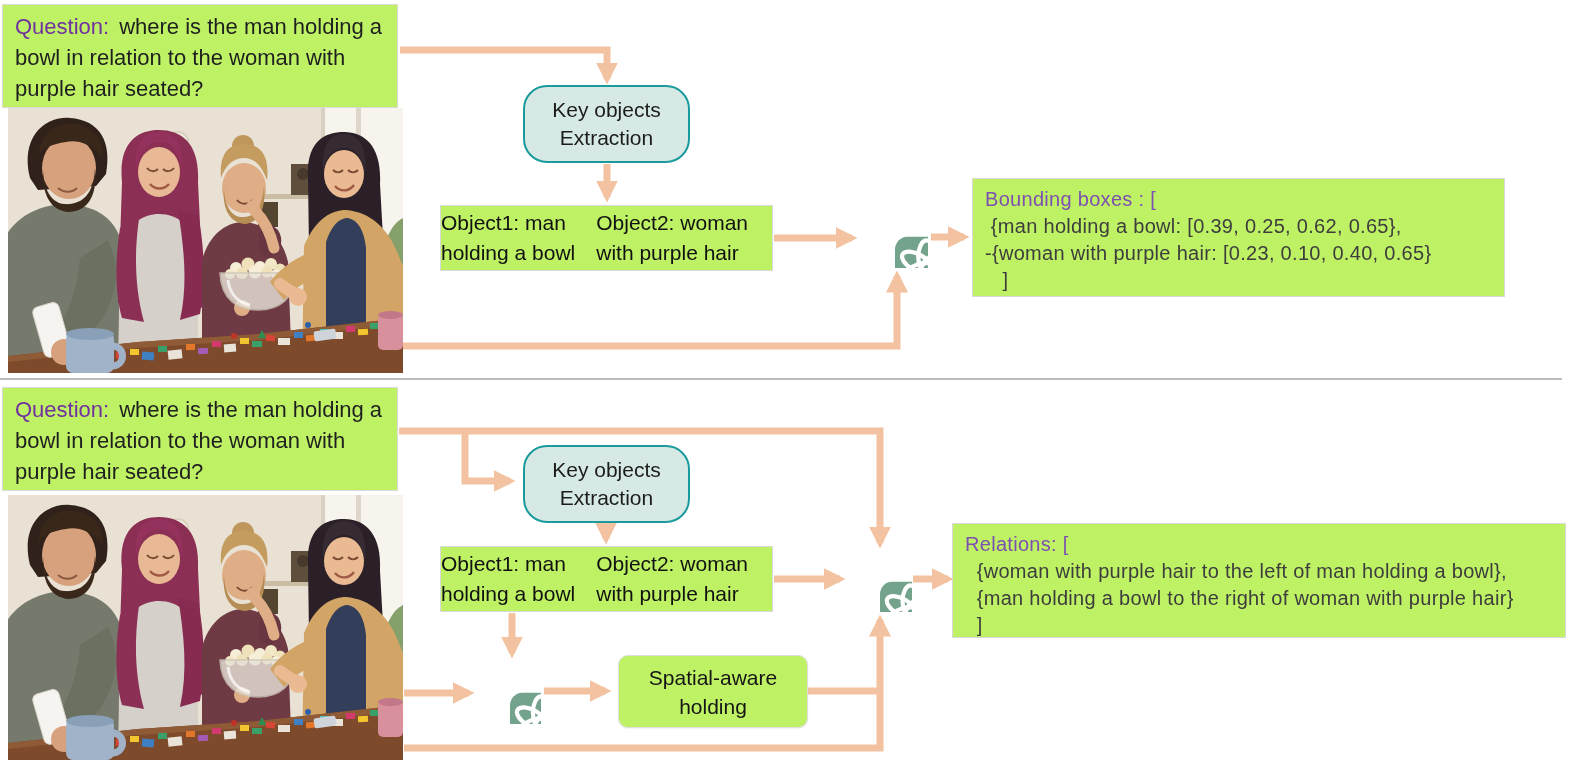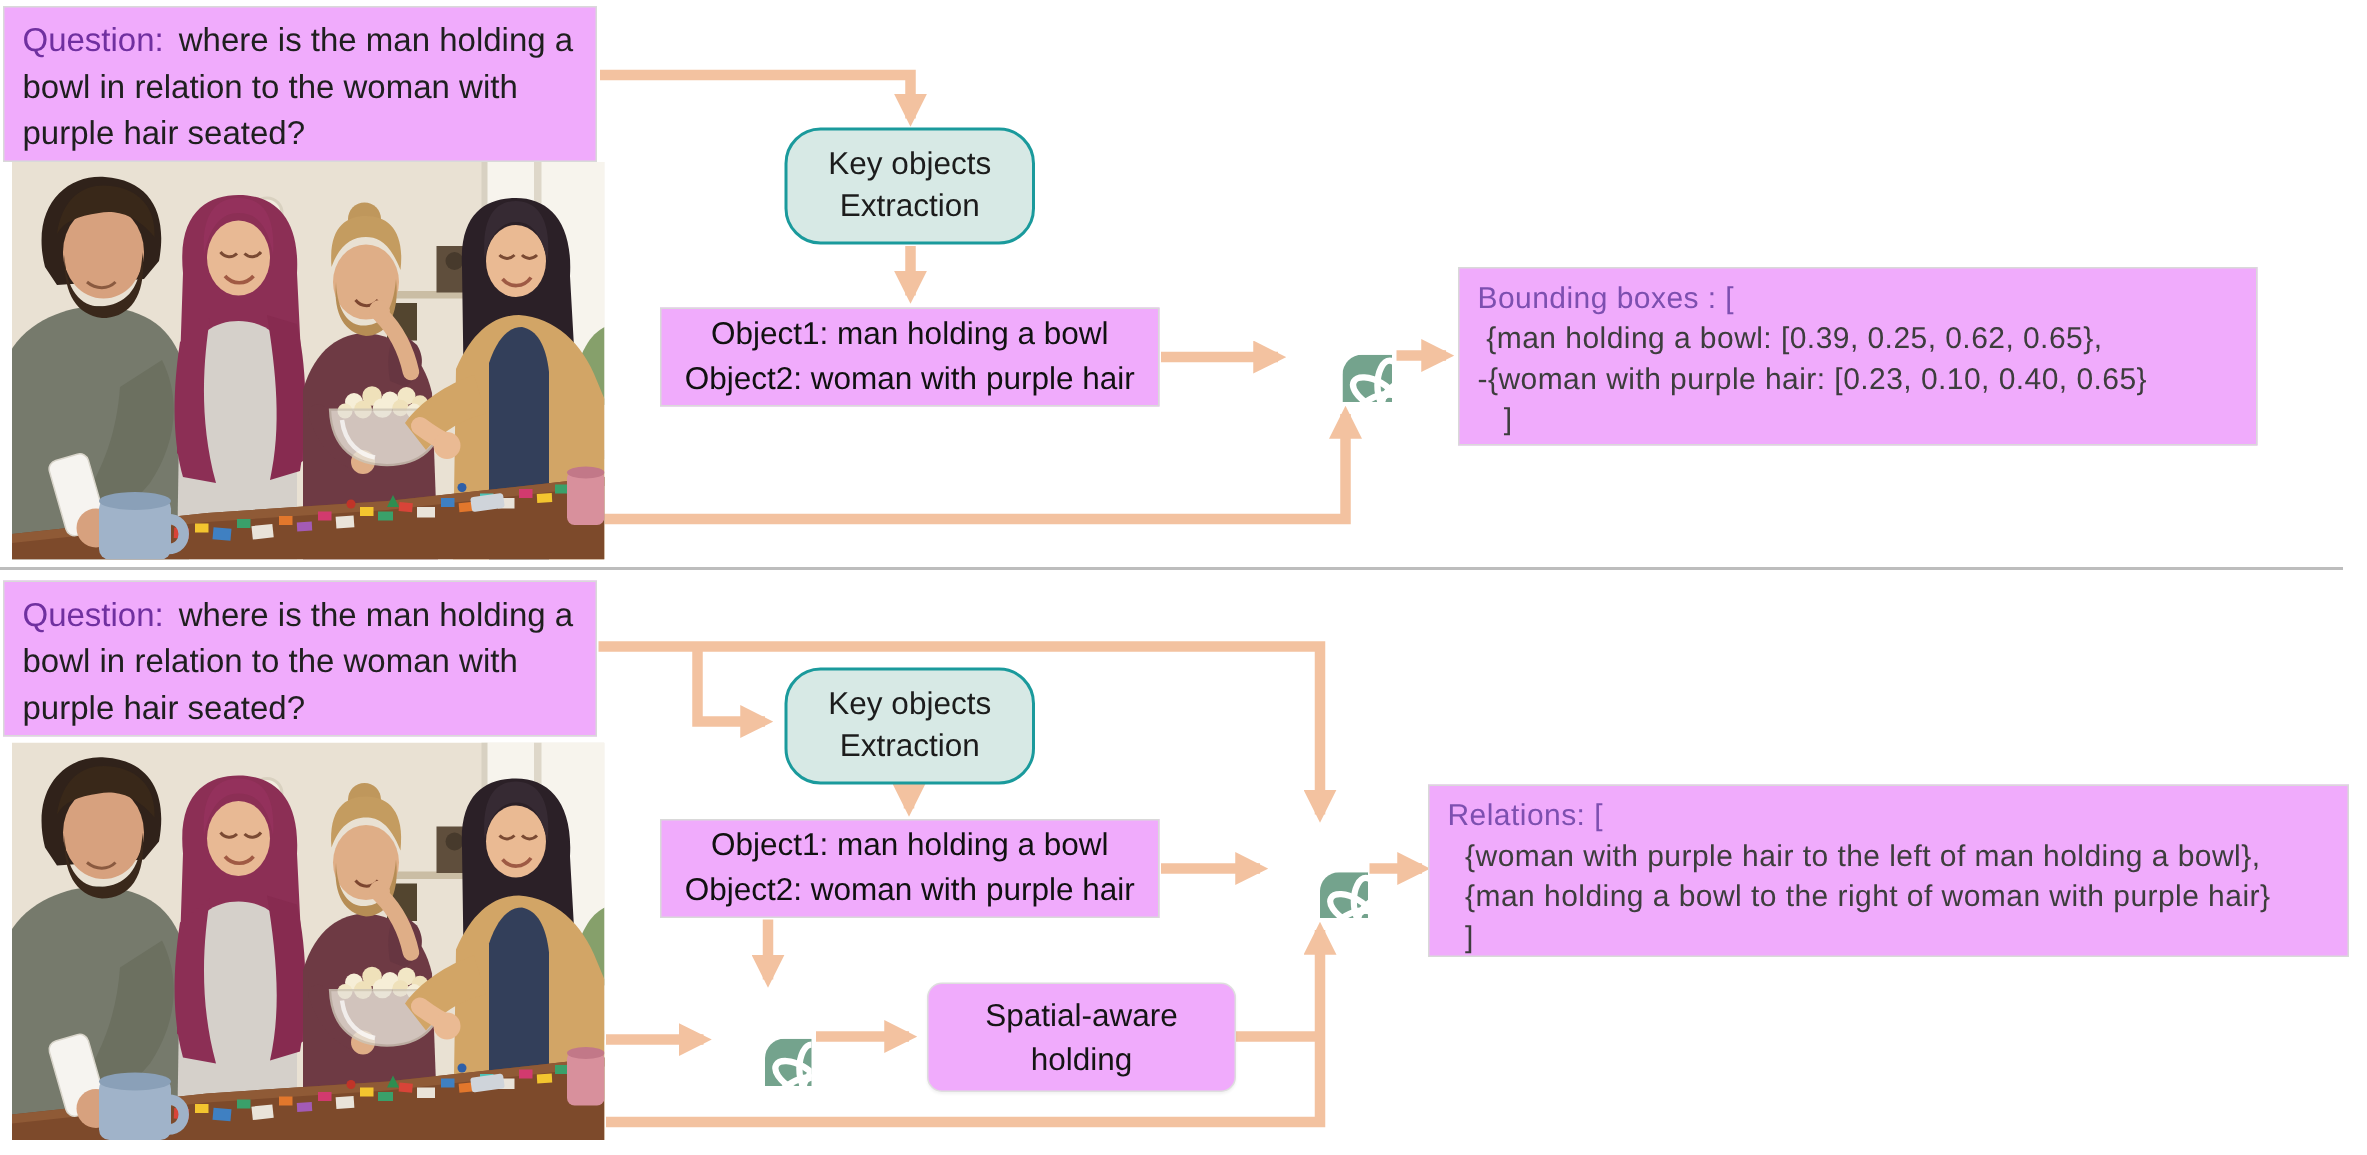--- a/index.html
+++ b/index.html
@@ -5,28 +5,28 @@
   :root{
     --arrow:#f3c2a0; --gptGreen:#74a38d; --tealBorder:#1a9a9c; --tealFill:#d7e9e5;
     --questionPurple:#7030a0; --outputPurple:#7d4fb0; --boxBorder:#d9d9d9;
     --textDark:#1f1f1f; --outputText:#3d3d3d; --separator:#bdbdbd;
   }
   html,body{margin:0;padding:0;background:#ffffff;}
   .canvas{position:relative;width:1578px;height:770px;overflow:hidden;
           font-family:"Liberation Sans",sans-serif;background:#ffffff;}
   .arrows{position:absolute;left:0;top:0;z-index:1;}
   .arrows path{fill:none;stroke:var(--arrow);stroke-width:7;}
-  .node{position:absolute;z-index:2;box-sizing:border-box;background:#f0abfc;}
+  .node{position:absolute;z-index:2;box-sizing:border-box;background:#bef264;}
   .qbox{border:1px solid var(--boxBorder);padding:6px 12px;font-size:22px;line-height:31px;
         color:var(--textDark);}
   .qbox .qlabel{color:var(--questionPurple);margin-right:10px;}
   .keybox{background:var(--tealFill);border:2.5px solid var(--tealBorder);border-radius:24px;
           display:flex;flex-direction:column;align-items:center;justify-content:center;
           font-size:21px;line-height:28px;color:#1c1c1c;}
-  .objbox{border:1px solid var(--boxBorder);display:flex;flex-direction:column;align-items:center;
+  .objbox{border:1px solid var(--boxBorder);display:flex;flex-direction:row;align-items:center;
           justify-content:center;font-size:21px;line-height:30px;color:#111;}
   .spatialbox{border:1px solid #dedede;border-radius:10px;display:flex;flex-direction:column;
           align-items:center;justify-content:center;font-size:21px;line-height:29px;color:#151515;
           box-shadow:0 1px 2px rgba(0,0,0,0.06);}
   .outbox{border:1px solid var(--boxBorder);padding:7px 12px;font-size:20px;line-height:27px;
           color:var(--outputText);letter-spacing:0.3px;}
   .outbox .ohead{color:var(--outputPurple);white-space:pre;}
   .outline{white-space:pre;}
   .gpt{position:absolute;z-index:2;}
   .gpt svg{display:block;width:100%;height:100%;}
@@ -266,21 +266,21 @@
           <use href="#gpt-logo"></use>
         </svg>
     </div>
 
     <div class="gpt" style="left:479px;top:661px;width:62px;height:63px;">
       <svg viewBox="-48 -48 96 96">
           <use href="#gpt-logo"></use>
         </svg>
     </div>
 
-    <div class="node spatialbox" style="position:absolute;left:618px;top:655px;width:206px;height:73px;">
+    <div class="node spatialbox" style="position:absolute;left:618px;top:655px;width:190px;height:73px;">
       <span>Spatial-aware</span>
       <span>holding</span>
     </div>
 
     <div class="node outbox" style="left:952px;top:523px;width:614px;height:115px;">
       <div class="ohead">Relations: [</div>
       <div class="outline">  {woman with purple hair to the left of man holding a bowl},</div>
       <div class="outline">  {man holding a bowl to the right of woman with purple hair}</div>
       <div class="outline">  ]</div>
     </div>

